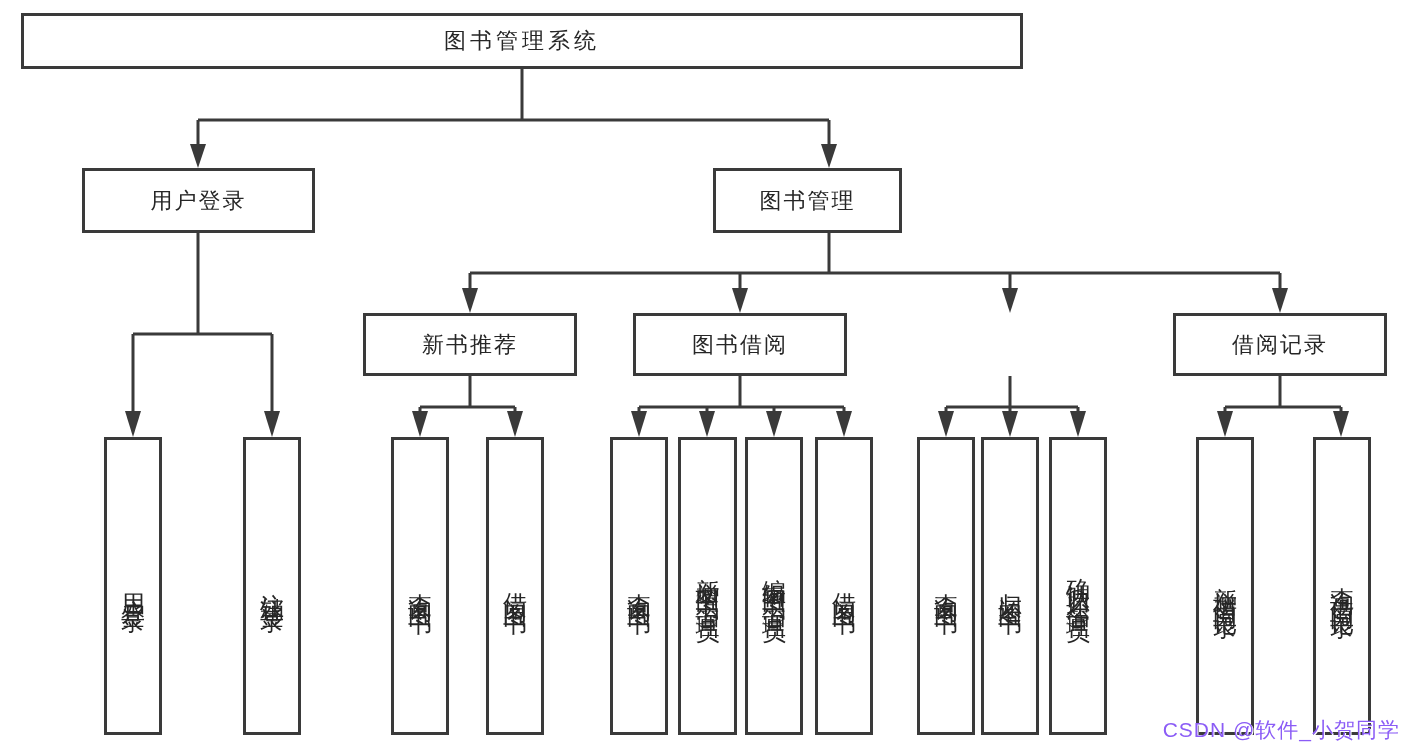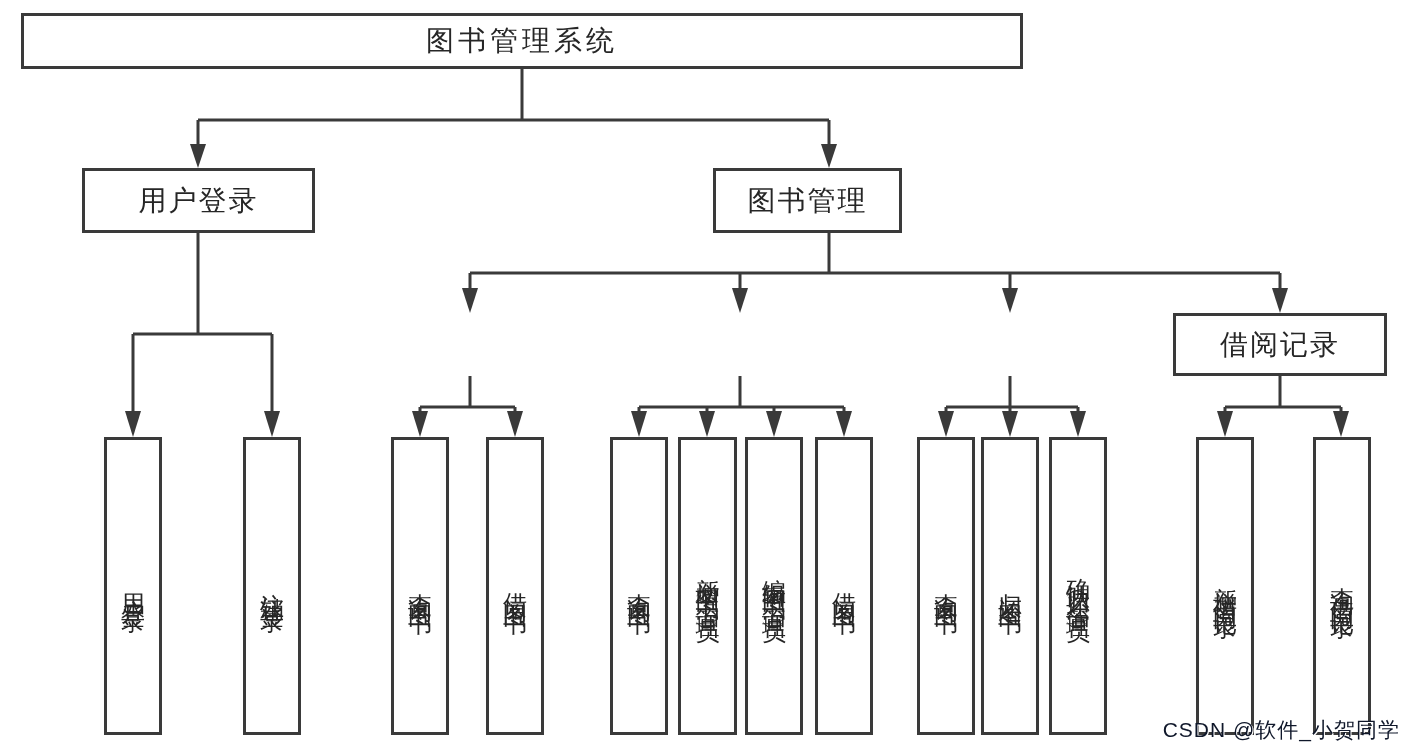--- a/index.html
+++ b/index.html
@@ -28,21 +28,21 @@
     stroke: none;
   }
   .node {
     position: absolute;
     box-sizing: border-box;
     border: 3px solid #3a3a3a;
     background: #ffffff;
     display: flex;
     align-items: center;
     justify-content: center;
-    font-size: 28px;
+    font-size: 22px;
     letter-spacing: 2px;
     color: #262626;
     white-space: nowrap;
   }
   .node.root-node { letter-spacing: 4px; }
   .vnode {
     position: absolute;
     box-sizing: border-box;
     border: 3px solid #3a3a3a;
     background: #ffffff;
@@ -60,21 +60,21 @@
     letter-spacing: 6px;
     line-height: 1;
     color: #262626;
     white-space: nowrap;
   }
   .watermark {
     position: absolute;
     right: 5px;
     bottom: 3px;
     font-size: 21px;
-    color: #0f172a;
+    color: #8b5cf6;
     letter-spacing: 1px;
     text-shadow: 1px 1px 0 #ffffff;
   }
 </style>
 </head>
 <body>
 
 <div class="canvas">
 
   <svg class="connectors" viewBox="0 0 1405 747" xmlns="http://www.w3.org/2000/svg">
@@ -117,20 +117,26 @@
     <span>图书管理系统</span>
   </div>
 
   <div class="node" style="left:82px; top:168px; width:233px; height:65px;">
     <span>用户登录</span>
   </div>
   <div class="node" style="left:713px; top:168px; width:189px; height:65px;">
     <span>图书管理</span>
   </div>
 
+  <div class="node" style="left:363px; top:313px; width:214px; height:63px;">
+    <span>新书推荐</span>
+  </div>
+  <div class="node" style="left:633px; top:313px; width:214px; height:63px;">
+    <span>图书借阅</span>
+  </div>
   <div class="node" style="left:1173px; top:313px; width:214px; height:63px;">
     <span>借阅记录</span>
   </div>
 
   <div class="vnode" style="left:104px;">
     <span class="vtext">用户登录</span>
   </div>
   <div class="vnode" style="left:243px;">
     <span class="vtext">注销登录</span>
   </div>

